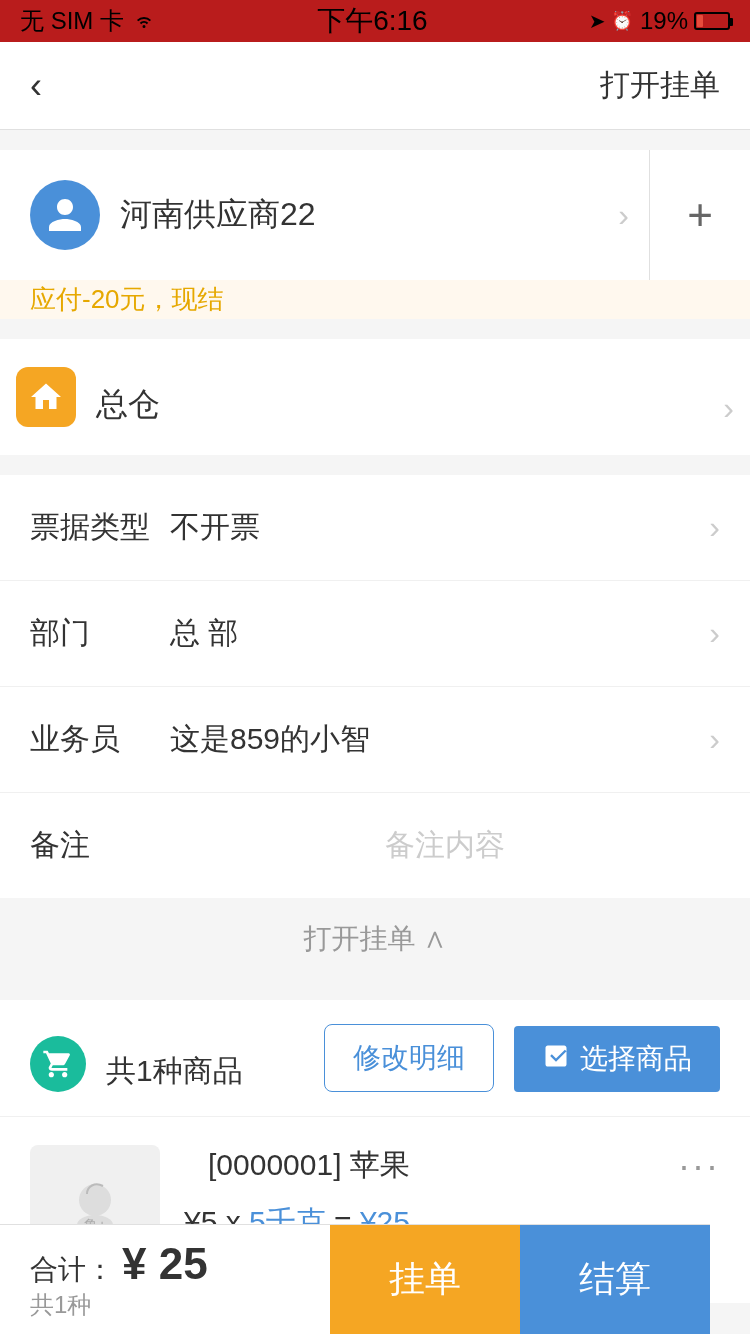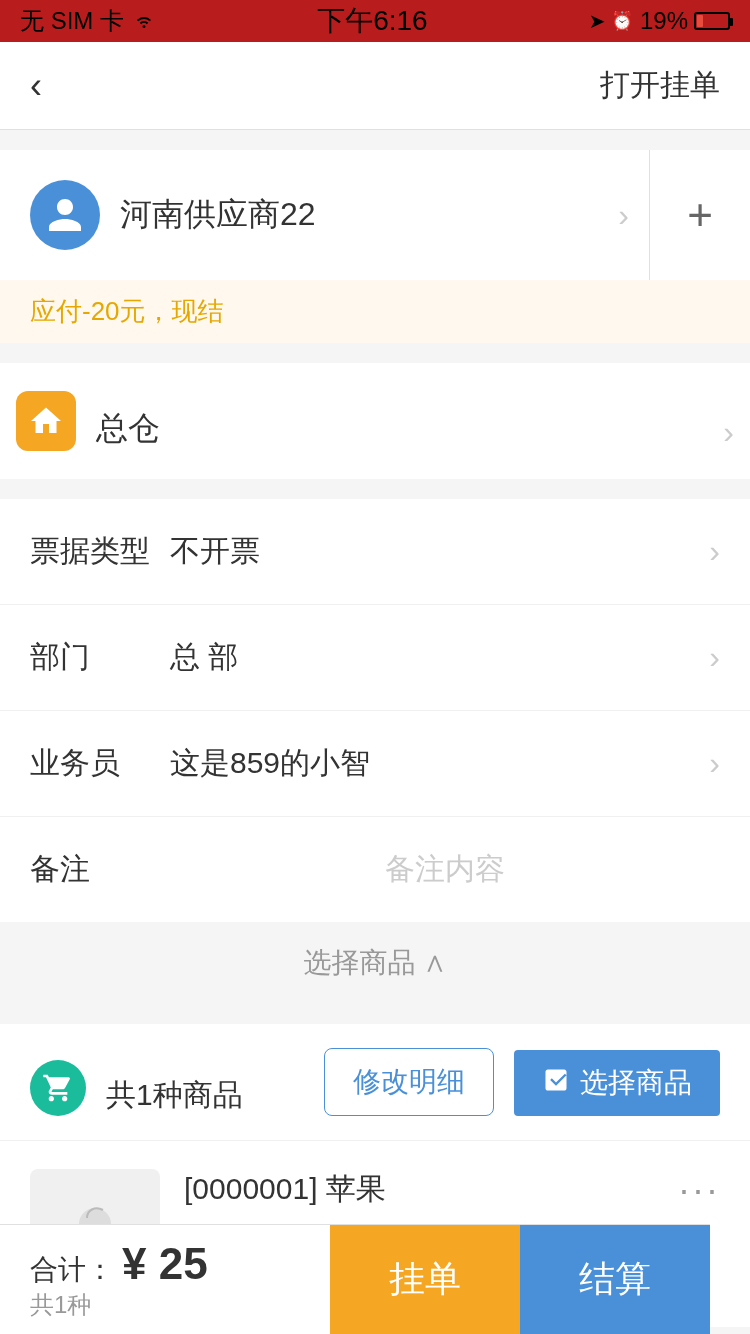--- a/index.html
+++ b/index.html
@@ -86,21 +86,21 @@
       cursor: pointer;
     }
     .supplier-wrapper {
       background: #fff;
       margin-top: 20px;
     }
 
     
     .notice-bar {
       background: #fff8ee;
-      padding: 14px 30px;
+      padding: 2px 30px;
       font-size: 26px;
       color: #e6a800;
     }
 
     
     .warehouse-row {
       background: #fff;
       display: flex;
       align-items: flex-end;
       padding: 28px 16px;
@@ -228,20 +228,21 @@
       justify-content: center;
       margin-right: 24px;
       flex-shrink: 0;
     }
     .product-thumb svg { width: 80px; height: 80px; fill: #ccc; }
     .product-info { flex: 1; }
     .product-name {
       font-size: 30px;
       color: #333;
       margin-bottom: 16px;
+      margin-left: 24px;
     }
     .product-price {
       font-size: 30px;
       color: #333;
     }
     .product-price .highlight { color: #4a90d9; }
     .product-more {
       color: #999;
       font-size: 36px;
       letter-spacing: 2px;
@@ -374,21 +375,21 @@
     <span class="form-label">业务员</span>
     <span class="form-value">这是859的小智</span>
     <span class="chevron-right">›</span>
   </div>
   <div class="form-row">
     <span class="form-label">备注</span>
     <span class="form-value placeholder">备注内容</span>
   </div>
 </div>
 
-<div class="collapse-bar">选择商品 ∧</div>
+<div class="collapse-bar">打开挂单 ∧</div>
 
 <div class="product-section">
   <div class="product-header">
     <div class="product-icon">
       <svg viewBox="0 0 24 24" fill="white">
           <path d="M7 18c-1.1 0-1.99.9-1.99 2S5.9 22 7 22s2-.9 2-2-.9-2-2-2zM1 2v2h2l3.6 7.59-1.35 2.45c-.16.28-.25.61-.25.96C5 16.1 6.1 17 7.5 17H19v-2H7.42c-.14 0-.25-.11-.25-.25l.03-.12.9-1.63H15.5c.75 0 1.41-.41 1.75-1.03l3.58-6.49A1 1 0 0020 4H5.21l-.94-2H1zm16 16c-1.1 0-1.99.9-1.99 2S15.9 22 17 22s2-.9 2-2-.9-2-2-2z"></path>
         </svg>
     </div>
     <span class="product-count">共1种商品</span>
     <button class="btn-edit">修改明细</button>

